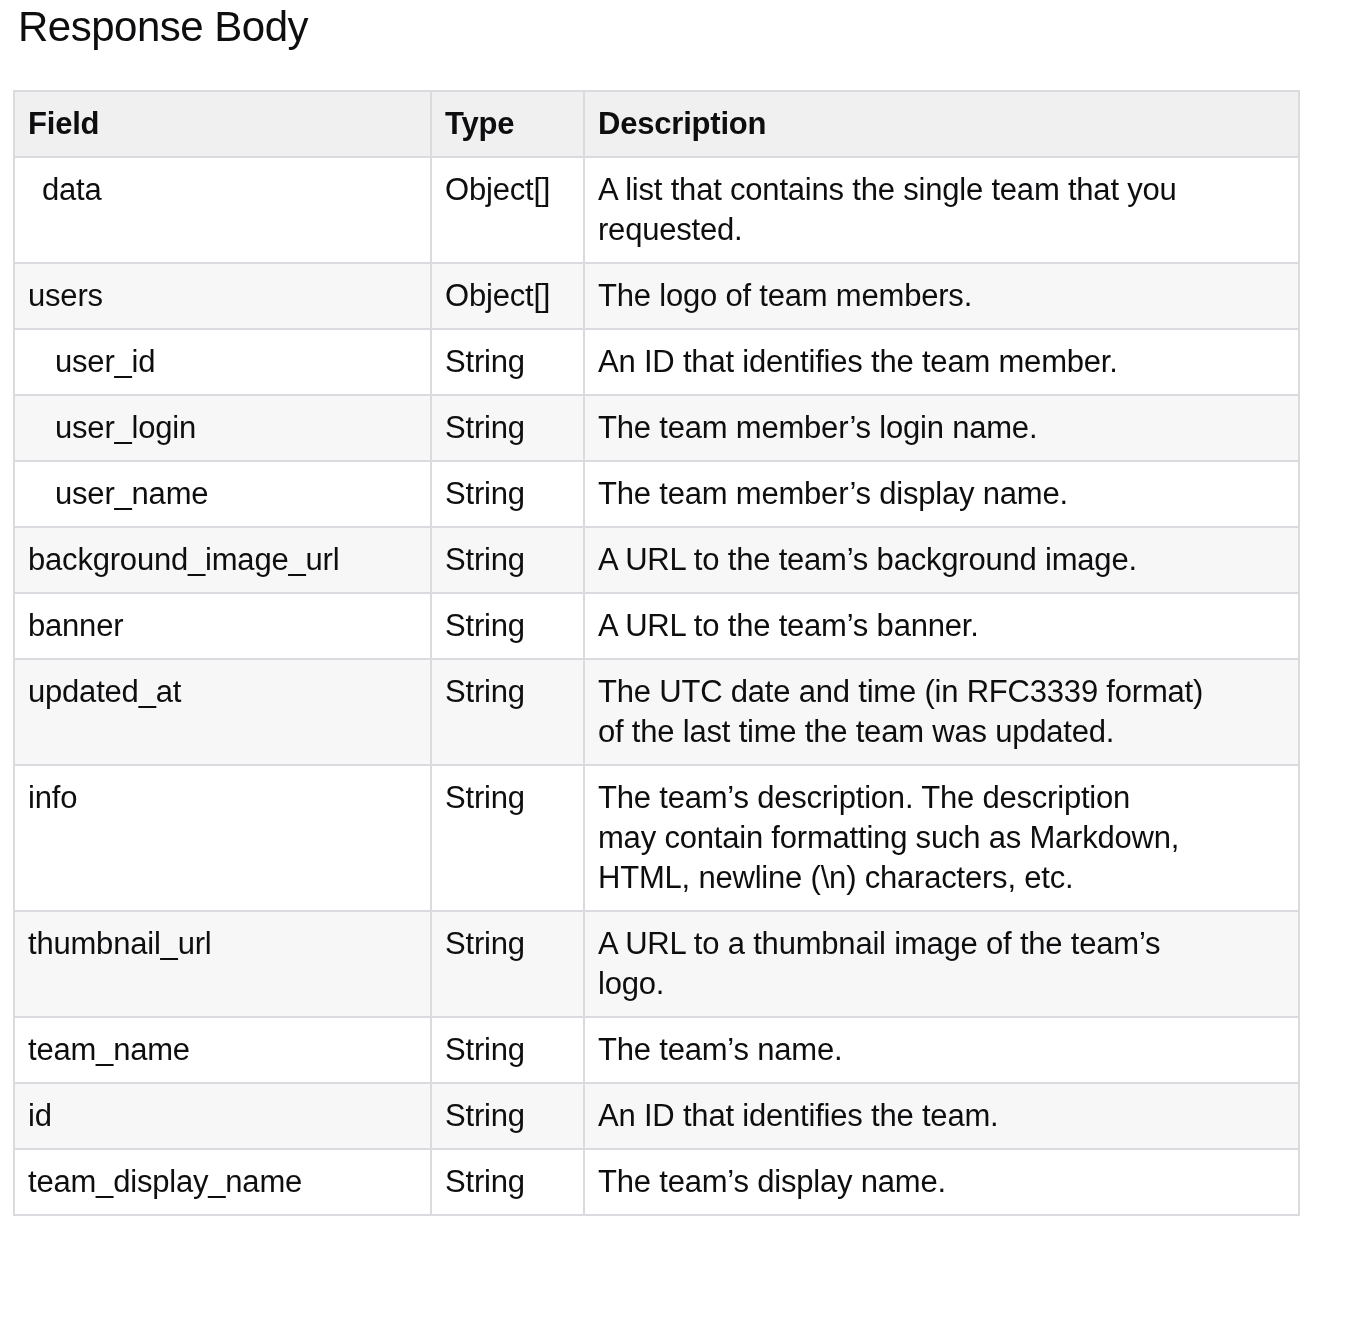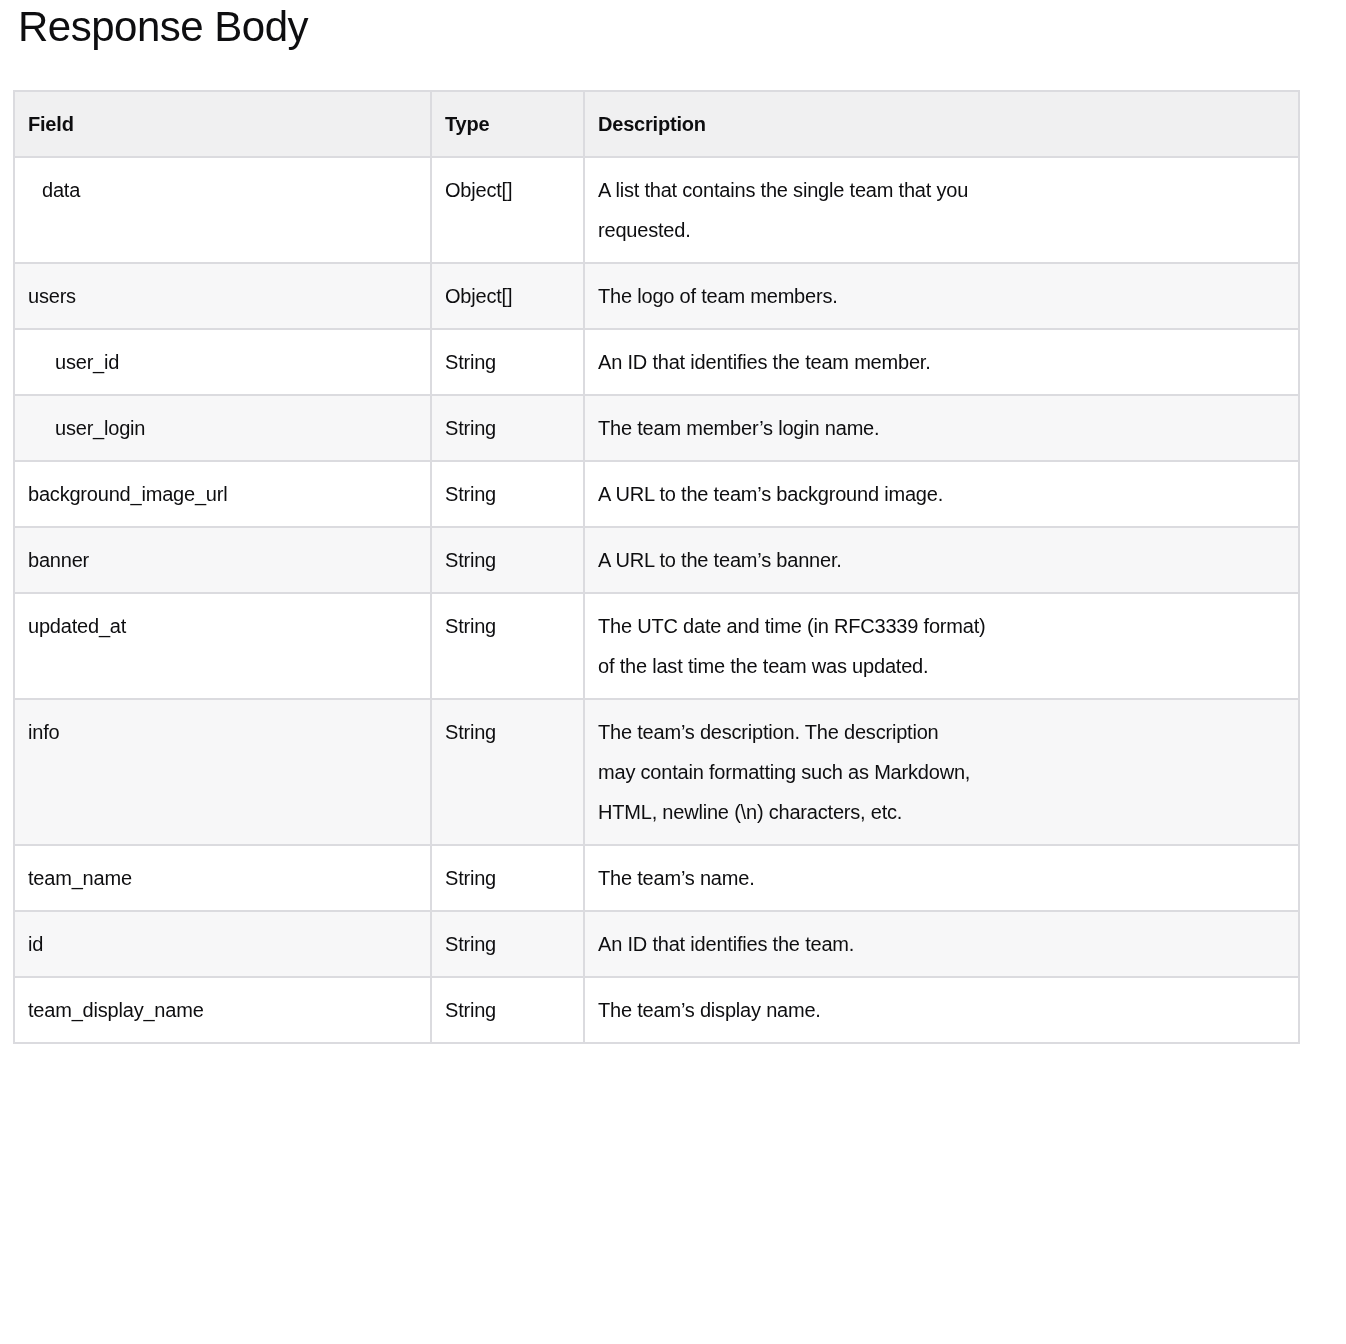--- a/index.html
+++ b/index.html
@@ -23,21 +23,21 @@
     line-height: 46px;
     font-weight: 500;
     letter-spacing: -0.5px;
     color: #0e0e10;
   }
   table.resp-table {
     margin: 40px 0 0 13px;
     width: 1285px;
     border-collapse: collapse;
     table-layout: fixed;
-    font-size: 20px;
+    font-size: 31px;
     letter-spacing: -0.2px;
   }
   col.col-field { width: 417px; }
   col.col-type  { width: 153px; }
   col.col-desc  { width: 715px; }
   .resp-table th,
   .resp-table td {
     border: 2px solid #dbdbdf;
     padding: 12px 13px;
     line-height: 40px;
@@ -95,20 +95,25 @@
           <td class="cell-field indent-2">user_id</td>
           <td class="cell-type">String</td>
           <td class="cell-desc">An ID that identifies the team member.</td>
         </tr>
         <tr>
           <td class="cell-field indent-2">user_login</td>
           <td class="cell-type">String</td>
           <td class="cell-desc">The team member’s login name.</td>
         </tr>
         <tr>
+          <td class="cell-field indent-2">user_name</td>
+          <td class="cell-type">String</td>
+          <td class="cell-desc">The team member’s display name.</td>
+        </tr>
+        <tr>
           <td class="cell-field indent-1">background_image_url</td>
           <td class="cell-type">String</td>
           <td class="cell-desc">A URL to the team’s background image.</td>
         </tr>
         <tr>
           <td class="cell-field indent-1">banner</td>
           <td class="cell-type">String</td>
           <td class="cell-desc">A URL to the team’s banner.</td>
         </tr>
         <tr>
@@ -118,20 +123,26 @@
 of the last time the team was updated.</td>
         </tr>
         <tr>
           <td class="cell-field indent-1">info</td>
           <td class="cell-type">String</td>
           <td class="cell-desc">The team’s description. The description
 may contain formatting such as Markdown,
 HTML, newline (\n) characters, etc.</td>
         </tr>
         <tr>
+          <td class="cell-field indent-1">thumbnail_url</td>
+          <td class="cell-type">String</td>
+          <td class="cell-desc">A URL to a thumbnail image of the team’s
+logo.</td>
+        </tr>
+        <tr>
           <td class="cell-field indent-1">team_name</td>
           <td class="cell-type">String</td>
           <td class="cell-desc">The team’s name.</td>
         </tr>
         <tr>
           <td class="cell-field indent-1">id</td>
           <td class="cell-type">String</td>
           <td class="cell-desc">An ID that identifies the team.</td>
         </tr>
         <tr>

